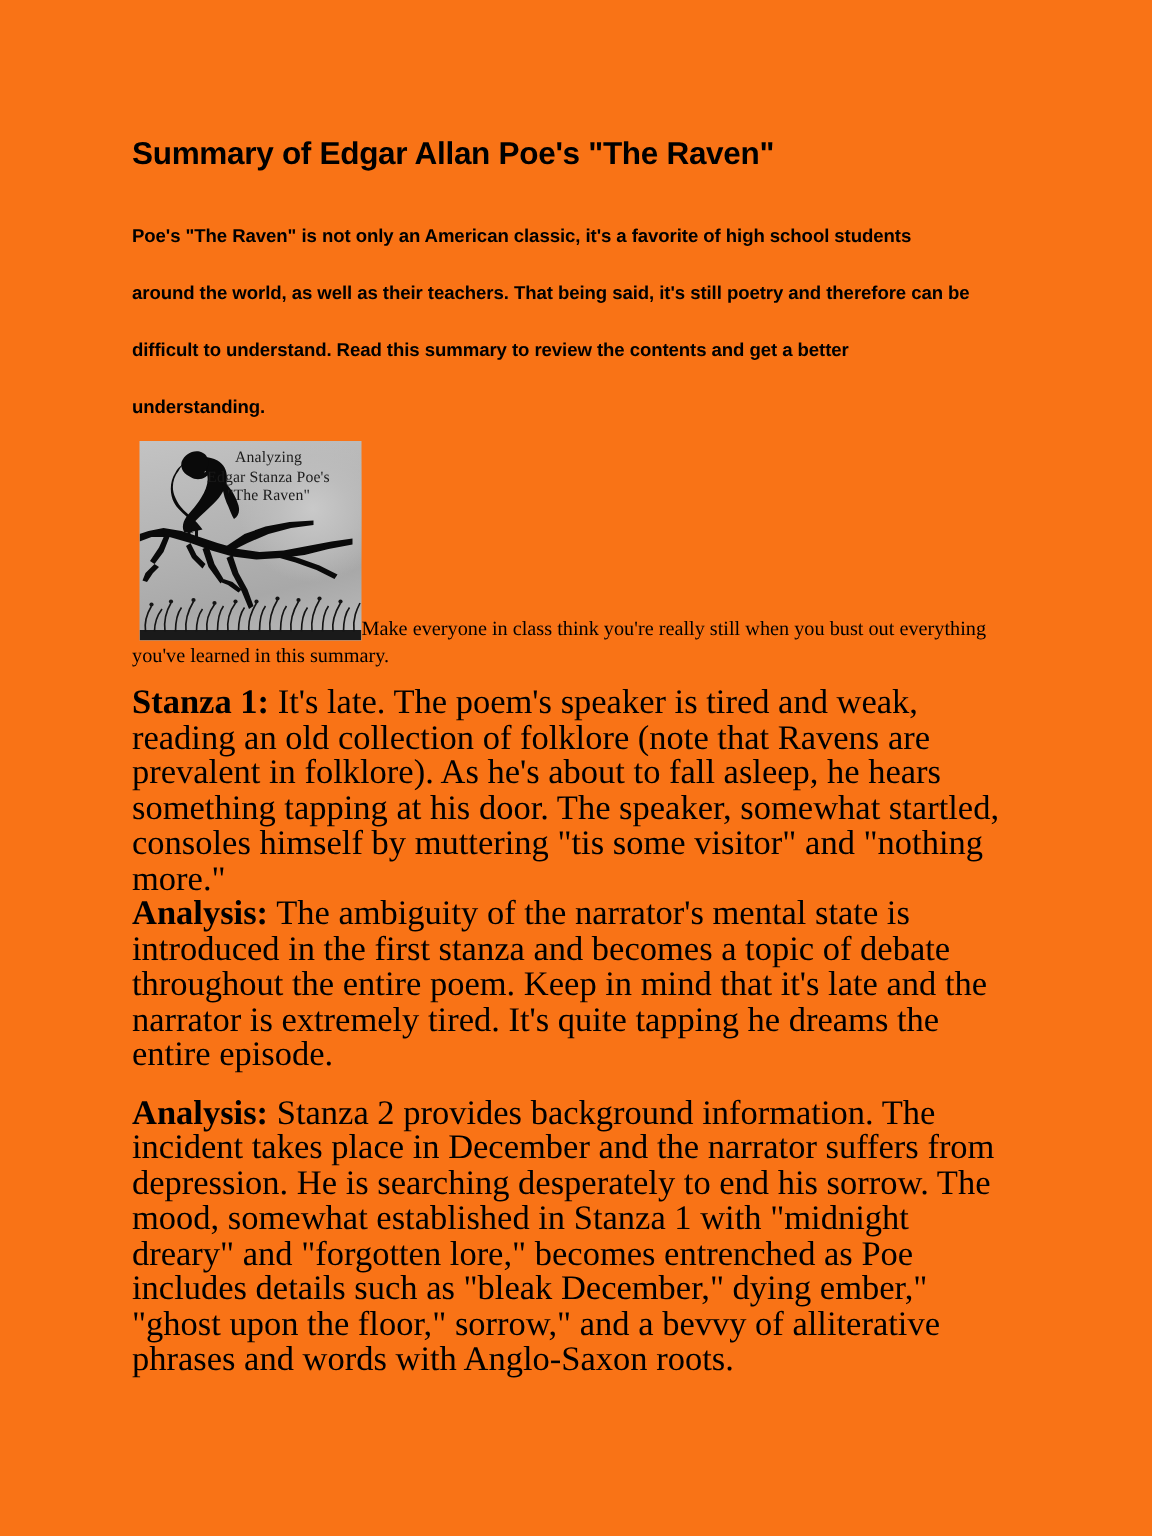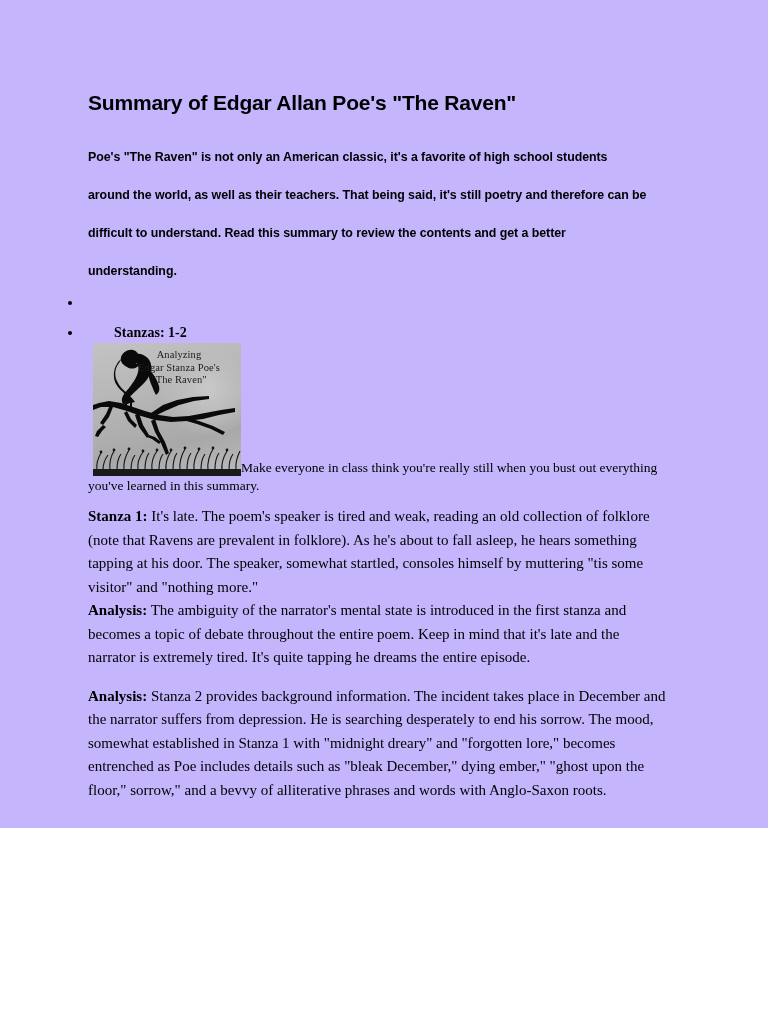--- a/index.html
+++ b/index.html
@@ -11,22 +11,22 @@
     width: 768px;
     height: 1024px;
     font-family: "Liberation Serif", serif;
     color: #000000;
     overflow: hidden;
   }
 
   .page {
     position: relative;
     width: 768px;
-    height: 828px;
-    background: #c4b5fd;
+    height: 1024px;
+    background: #f97316;
     box-sizing: border-box;
     padding: 90px 95px 0 88px;
   }
 
   .doc-title {
     font-family: "Liberation Sans", sans-serif;
     font-weight: bold;
     font-size: 21px;
     line-height: 26px;
     letter-spacing: -0.2px;
@@ -107,43 +107,39 @@
     font-family: "Liberation Serif", serif;
     font-size: 13.5px;
     line-height: 18px;
     margin: 0;
     padding-top: 116px;
   }
 
   .body-text {
     clear: both;
     font-family: "Liberation Serif", serif;
-    font-size: 15px;
+    font-size: 23px;
     line-height: 23.5px;
     margin: 0;
     padding-top: 10px;
     width: 580px;
   }
   .body-text p { margin: 0; }
   .body-text p.spaced { margin-top: 15px; }
   .lead { font-weight: bold; }
 </style>
 </head>
 <body>
 
 <div class="page">
 
   <h1 class="doc-title">Summary of Edgar Allan Poe's "The Raven"</h1>
 
   <p class="intro">Poe's "The Raven" is not only an American classic, it's a favorite of high school students around the world, as well as their teachers. That being said, it's still poetry and therefore can be difficult to understand. Read this summary to review the contents and get a better understanding.</p>
 
-  <ul class="bullets">
-    <li class="bullet-empty"></li>
-    <li class="bullet-stanzas">Stanzas: 1-2</li>
-  </ul>
 
   <div class="figure-block">
 
     <div class="illus">
       <svg width="148" height="133" viewBox="0 0 148 133">
 
         <path d="M0 62 L6 60 L16 58 L28 60 L40 64 L52 68 L66 72 L80 74 L96 73 L112 70 L128 67 L142 65
                  L142 69 L126 72 L110 76 L94 78 L78 79 L62 77 L48 73 L34 68 L20 64 L8 64 L0 67 Z" fill="#0a0a0a"></path>
 
         <path d="M58 70 L70 62 L84 57 L100 54 L116 53 L116 56 L101 58 L86 62 L72 68 L60 74 Z" fill="#0a0a0a"></path>

